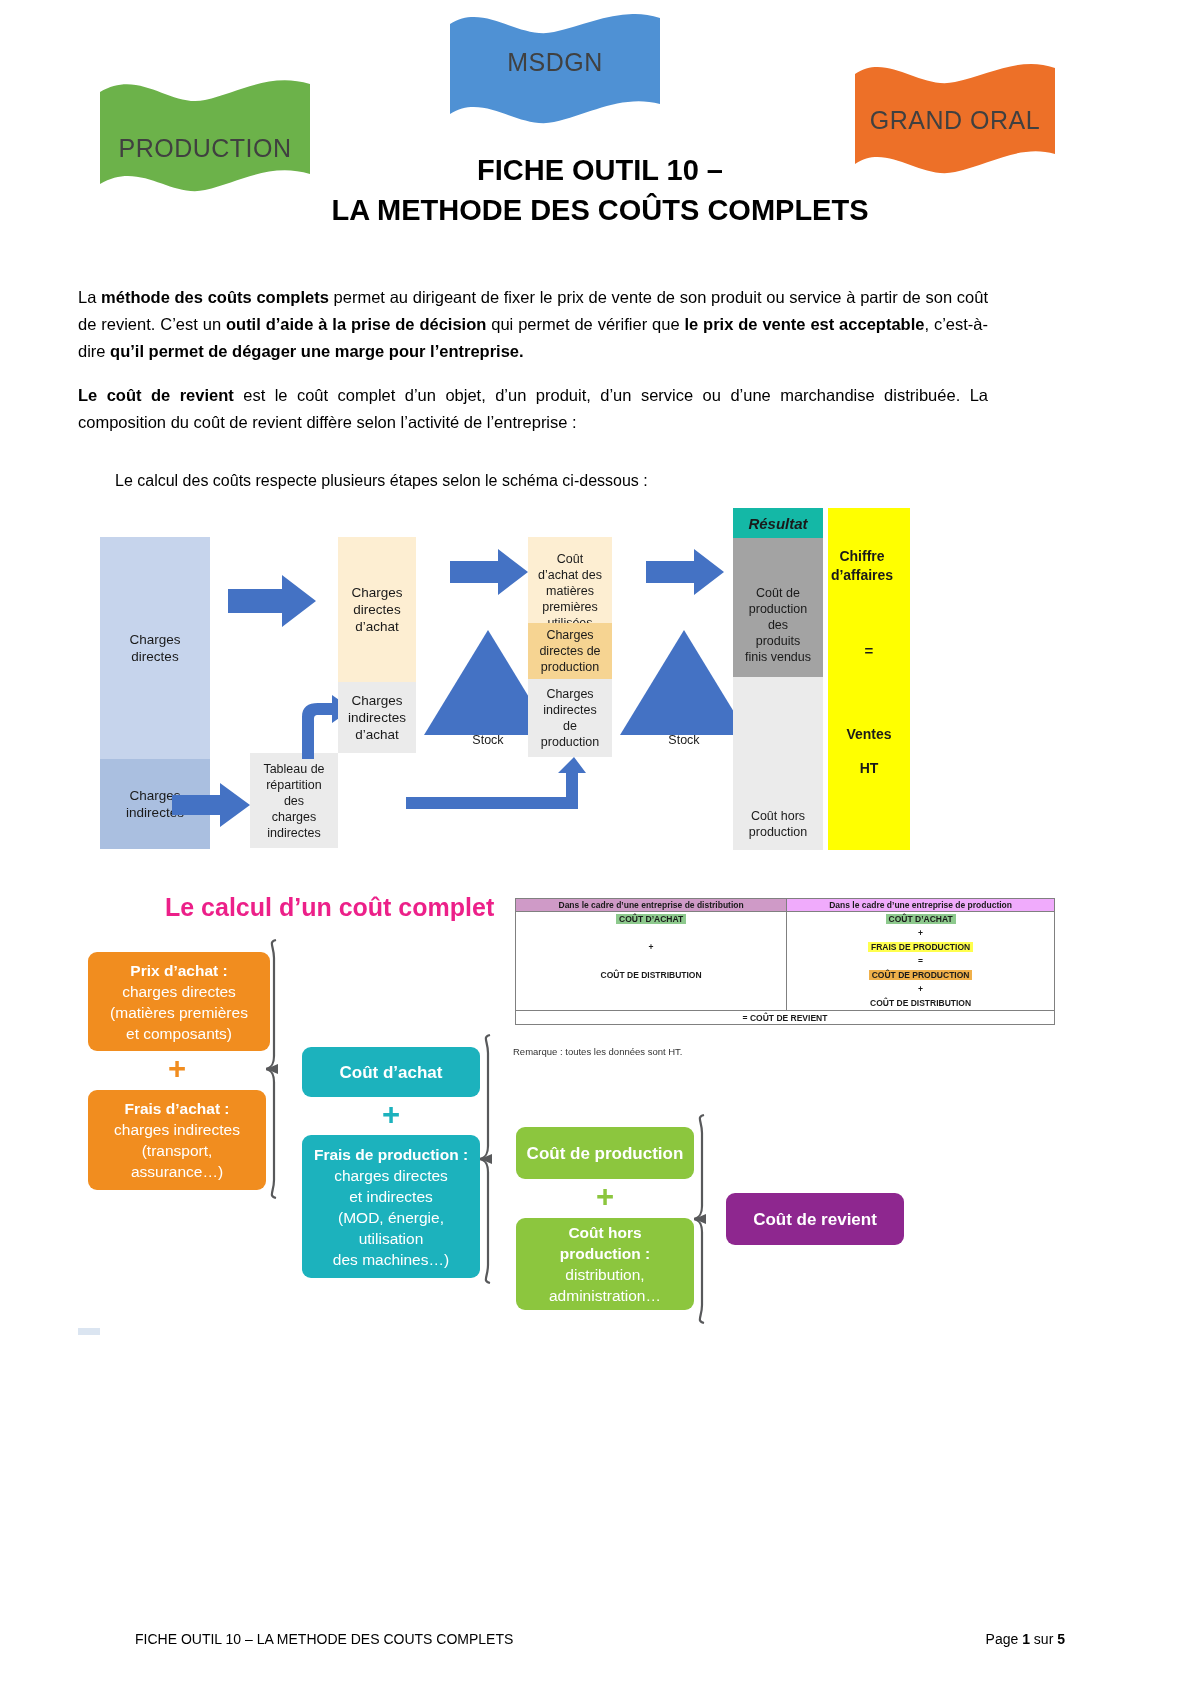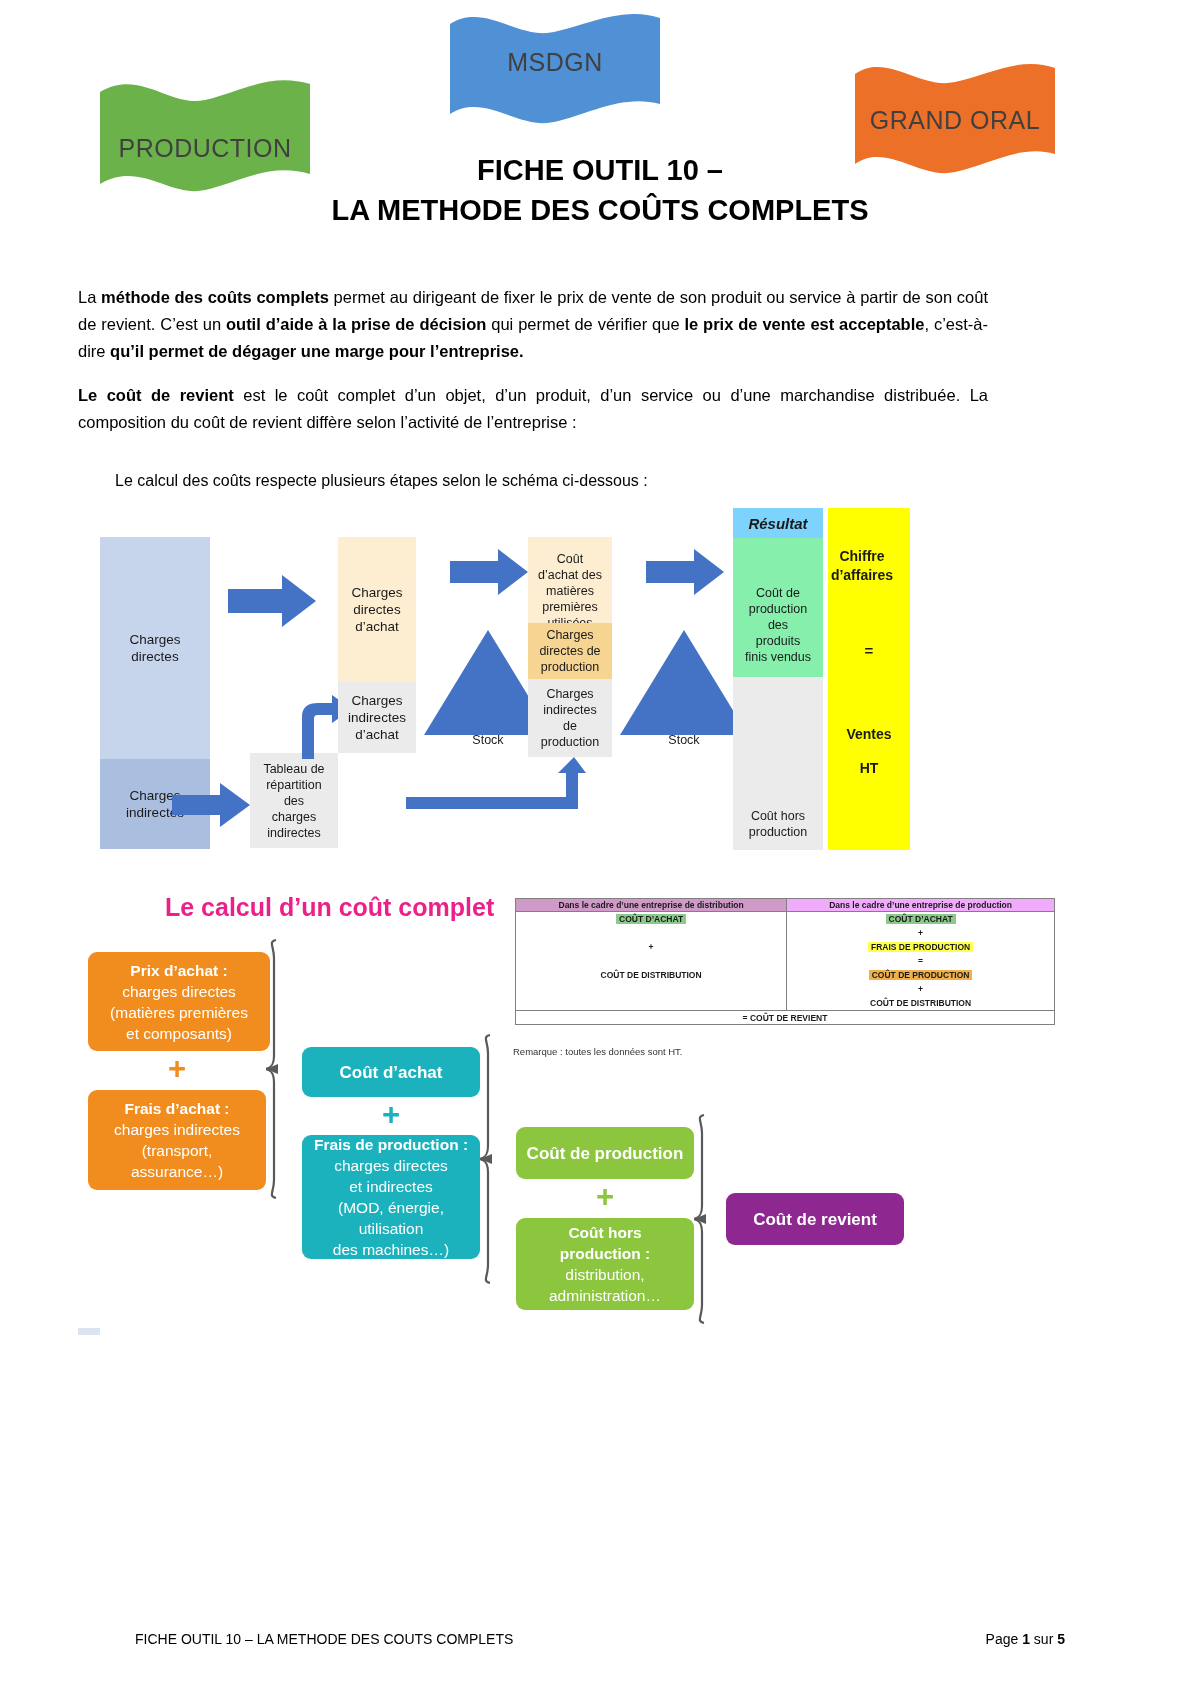--- a/index.html
+++ b/index.html
@@ -203,25 +203,25 @@
 
   <svg class="arrow-r" style="left:646px; top:52px;" width="80" height="50" viewBox="0 0 80 50">
     <path d="M0 14 L48 14 L48 2 L78 25 L48 48 L48 36 L0 36 Z" fill="#4472c4"></path>
   </svg>
 
   <svg class="tri" style="left:620px; top:135px;" width="128" height="105" viewBox="0 0 128 105">
     <polygon points="64,0 128,105 0,105" fill="#4472c4"></polygon>
   </svg>
   <div class="stock-lbl" style="left:620px; top:238px; width:128px;">Stock</div>
 
-  <div class="d1box" style="left:733px; top:13px; width:90px; height:30px; background:#7dd3fc; font-style:italic; font-weight:bold; font-size:15px;">
+  <div class="d1box" style="left:733px; top:13px; width:90px; height:30px; background:#14b8a6; font-style:italic; font-weight:bold; font-size:15px;">
     <span>Résultat</span>
   </div>
 
-  <div class="d1box" style="left:733px; top:43px; width:90px; height:174px; background:#86efac; font-size:12.5px; line-height:16px;">
+  <div class="d1box" style="left:733px; top:43px; width:90px; height:174px; background:#a3a3a3; font-size:12.5px; line-height:16px;">
     <span class="wrap">Coût de<br>production<br>des<br>produits<br>finis vendus</span>
   </div>
 
   <div class="d1box" style="left:733px; top:182px; width:90px; height:173px; background:#ebebeb; font-size:12.5px; line-height:16px; align-items:flex-end; padding-bottom:10px;">
     <span class="wrap">Coût hors<br>production</span>
   </div>
 
   <div style="position:absolute; left:828px; top:13px; width:82px; height:342px; background:#ffff00;"></div>
   <div class="d1box" style="left:828px; top:45px; width:68px; height:52px; font-weight:bold; font-size:14px; line-height:19px;">
     <span class="wrap">Chiffre<br>d’affaires</span>
@@ -292,21 +292,21 @@
 
 <svg class="brace" style="left:266px; top:938px;" width="36" height="262" viewBox="0 0 36 262">
   <path d="M10 2 C 2 4, 8 8, 8 20 L8 118 C8 128, 4 130, 0 131 C4 132, 8 134, 8 144 L8 242 C8 254, 2 258, 10 260" fill="none" stroke="#58595b" stroke-width="2.2"></path>
   <path d="M0 131 L12 126 L12 136 Z" fill="#58595b"></path>
 </svg>
 
 <div class="fbox teal" style="left:302px; top:1047px; width:178px; height:50px; font-size:17px; font-weight:bold;">
   <span>Coût d’achat</span>
 </div>
 <div class="plus" style="left:302px; top:1099px; width:178px; color:#1cb2bd;">+</div>
-<div class="fbox teal" style="left:302px; top:1135px; width:178px; height:124px; font-size:15.5px;">
+<div class="fbox teal" style="left:302px; top:1135px; width:178px; height:143px; font-size:15.5px;">
   <div>
     <div class="t1">Frais de production :</div>
     <div class="wrap">charges directes<br>et indirectes<br>(MOD, énergie,<br>utilisation<br>des machines…)</div>
   </div>
 </div>
 
 <svg class="brace" style="left:480px; top:1033px;" width="36" height="252" viewBox="0 0 36 252">
   <path d="M10 2 C 2 4, 8 8, 8 20 L8 113 C8 123, 4 125, 0 126 C4 127, 8 129, 8 139 L8 232 C8 244, 2 248, 10 250" fill="none" stroke="#58595b" stroke-width="2.2"></path>
   <path d="M0 126 L12 121 L12 131 Z" fill="#58595b"></path>
 </svg>

